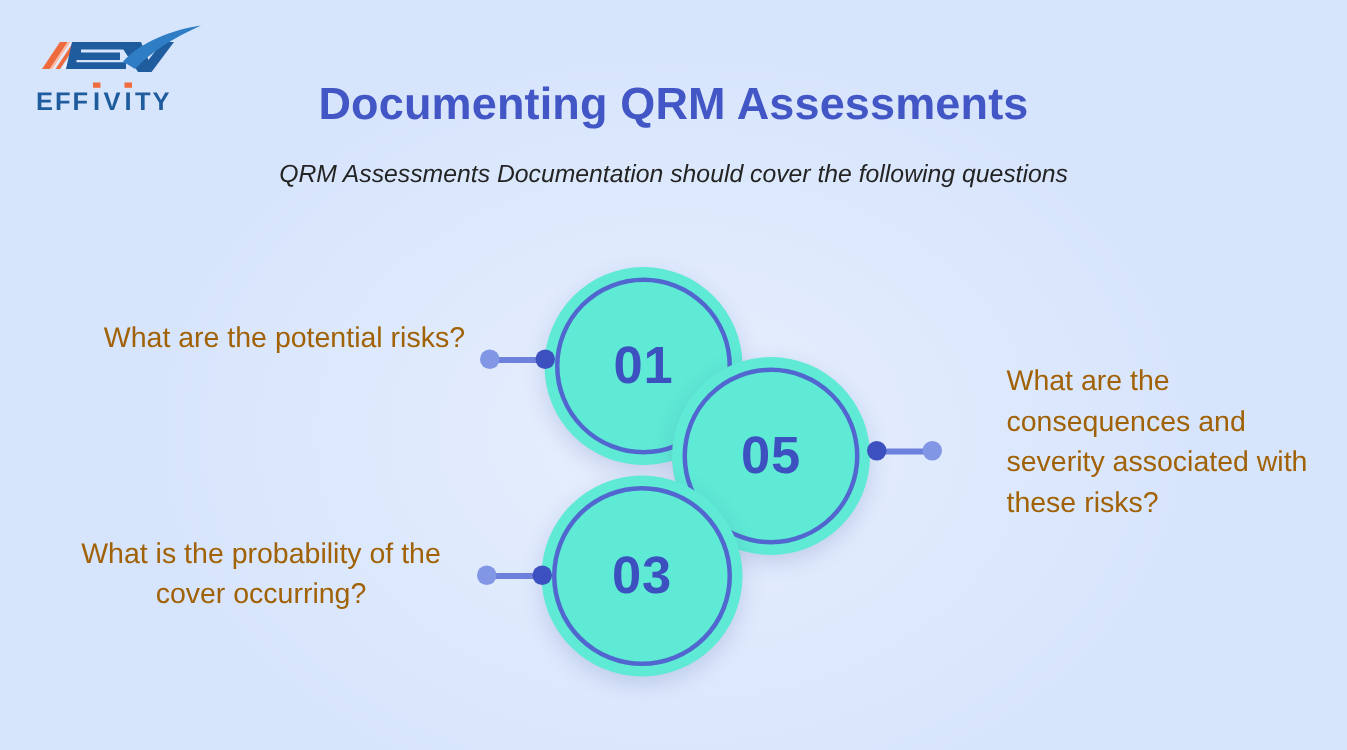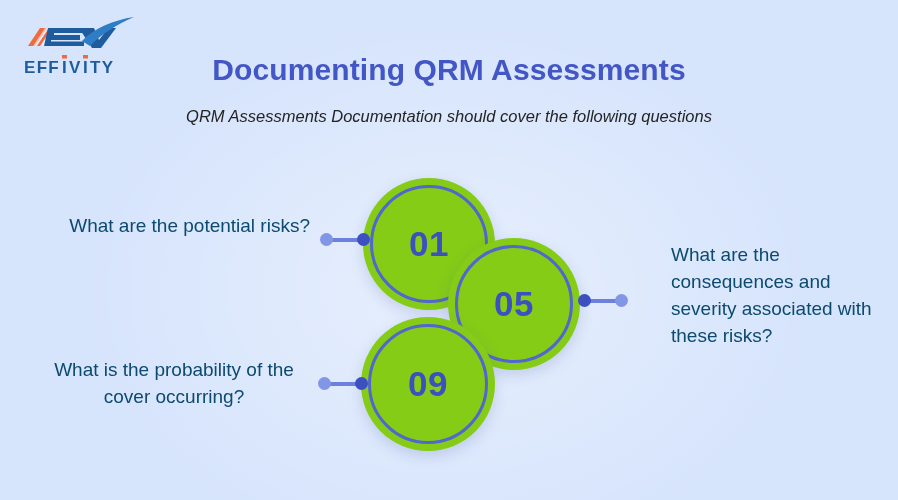--- a/index.html
+++ b/index.html
@@ -64,21 +64,21 @@
     font-weight: normal;
     color: #242424;
     z-index: 5;
     font-style: italic;
   }
 
   
   .circle {
     position: absolute;
     border-radius: 50%;
-    background: #84cc16;
+    background: #5eead4;
     box-shadow: 0 5px 14px rgba(80,100,170,0.22);
     z-index: 3;
   }
   .circle .ring {
     position: absolute;
     left: 7px;
     top: 7px;
     right: 7px;
     bottom: 7px;
     border-radius: 50%;
@@ -140,21 +140,21 @@
 
   #conn-3 { left: 318px; top: 377px; width: 50px; }
   #conn-3 .dot.light { left: 0; }
   #conn-3 .dot.dark  { right: 0; }
 
   
   .label {
     position: absolute;
     font-size: 19px;
     line-height: 1.42;
-    color: #0c4a6e;
+    color: #a16207;
     z-index: 5;
   }
   #label-1 {
     left: 60px;
     top: 213px;
     width: 250px;
     text-align: right;
   }
   #label-2 {
     left: 671px;
@@ -210,21 +210,21 @@
     <div class="num">01</div>
   </div>
 
   <div class="circle" id="circle-2">
     <div class="ring"></div>
     <div class="num">05</div>
   </div>
 
   <div class="circle" id="circle-3">
     <div class="ring"></div>
-    <div class="num">09</div>
+    <div class="num">03</div>
   </div>
 
   <div class="connector" id="conn-1">
     <div class="bar"></div>
     <div class="dot light"></div>
     <div class="dot dark"></div>
   </div>
   <div class="connector" id="conn-2">
     <div class="bar"></div>
     <div class="dot dark"></div>

